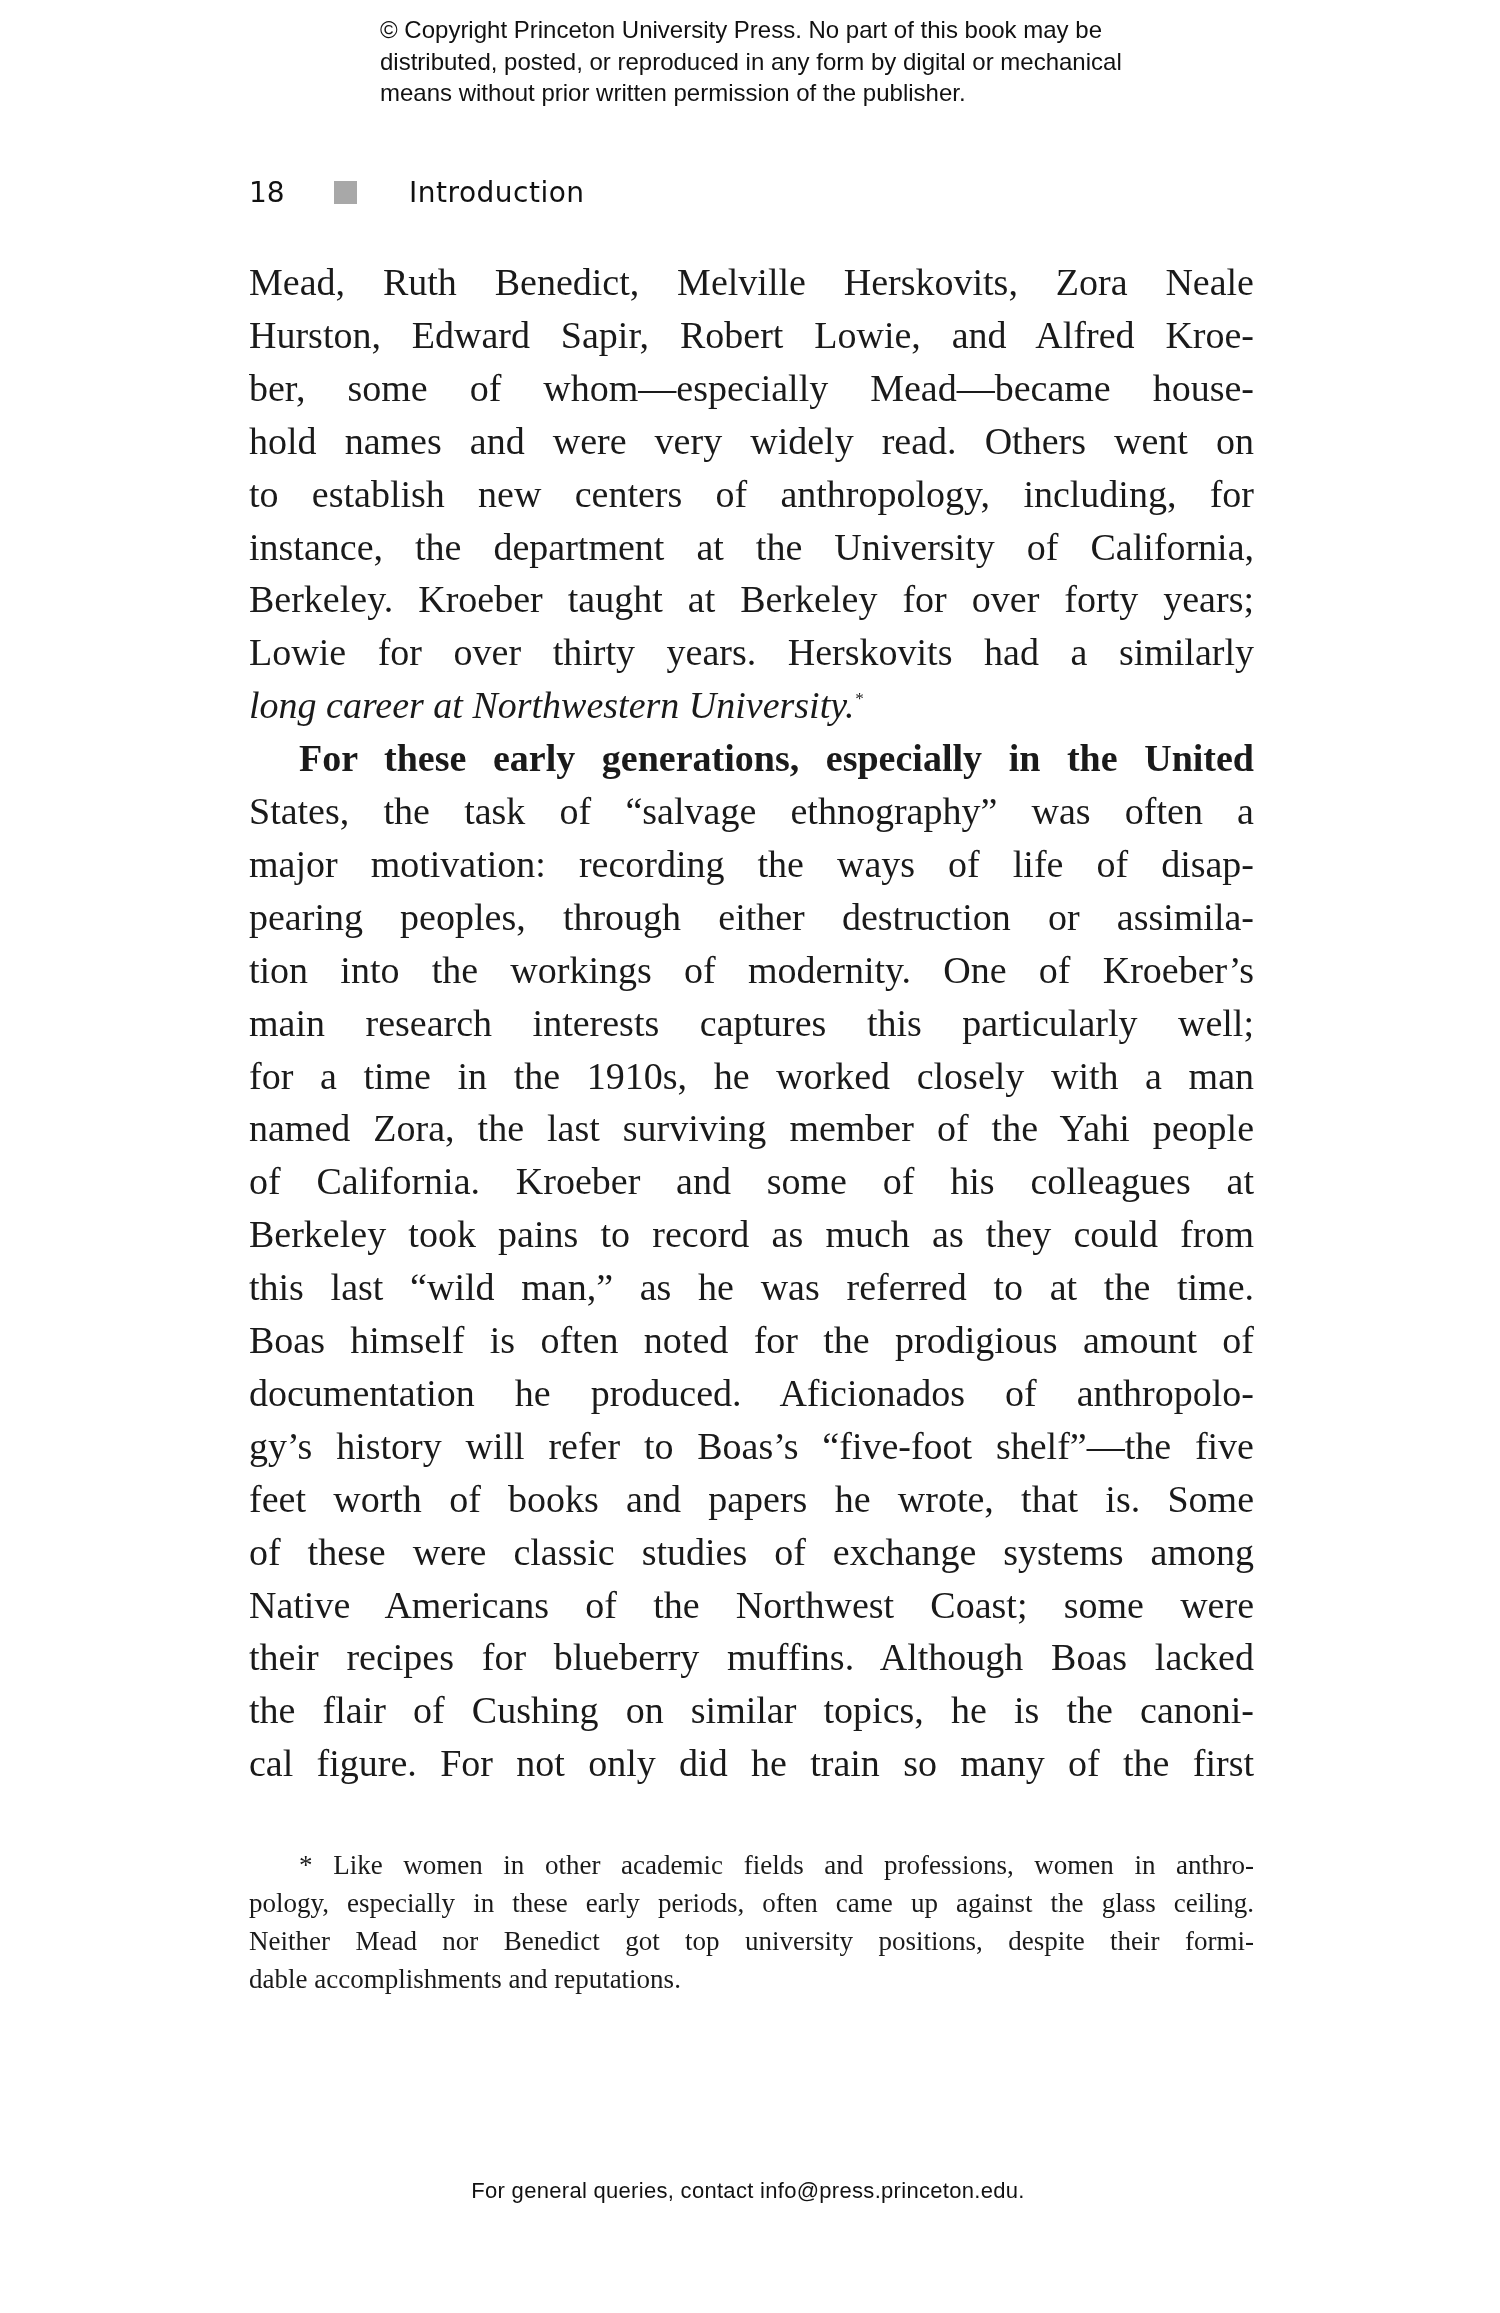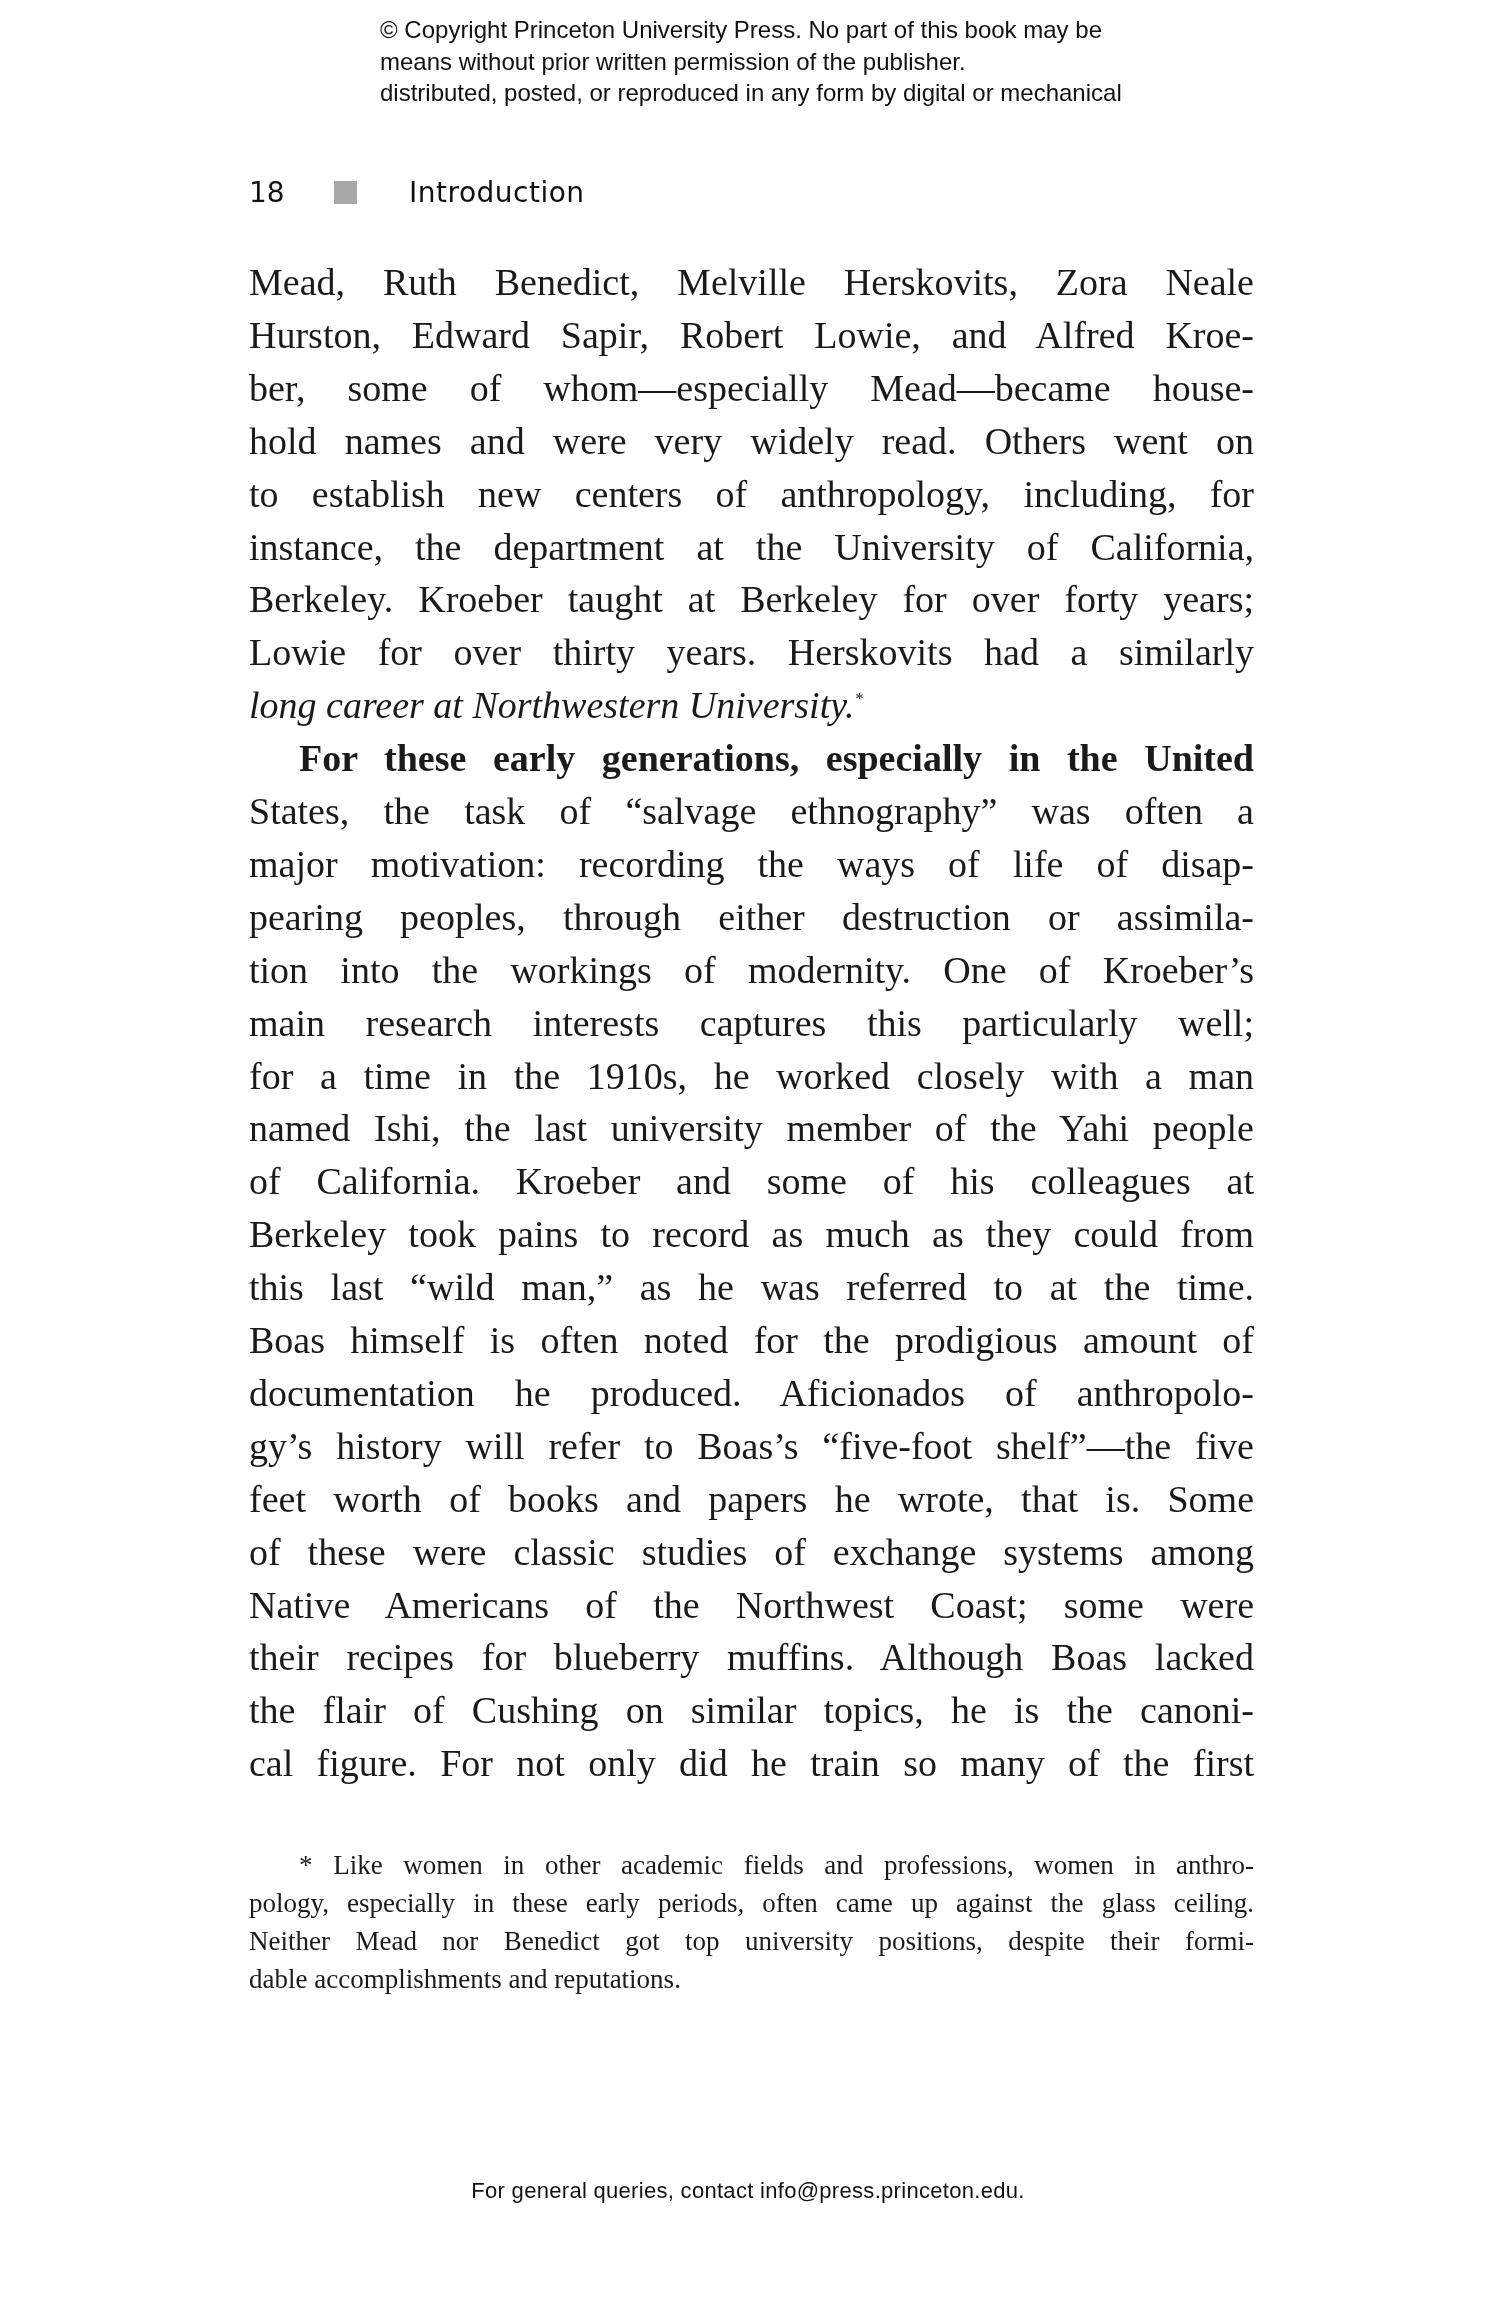--- a/index.html
+++ b/index.html
@@ -42,22 +42,22 @@
     position: absolute; left: 0; top: 2178px; width: 1500px; text-align: center;
     font-family: "Liberation Sans", sans-serif; font-size: 22px; color: #111;
   }
   .footer span { position: relative; left: -2px; letter-spacing: 0.3px; }
 </style>
 </head>
 <body>
 
 <div class="copyright">
   <span class="cl">© Copyright Princeton University Press. No part of this book may be</span>
+  <span class="cl">distributed, posted, or reproduced in any form by digital or mechanical</span>
   <span class="cl">means without prior written permission of the publisher.</span>
-  <span class="cl">distributed, posted, or reproduced in any form by digital or mechanical</span>
 </div>
 
 <div class="running-head">
   <span class="pg">18</span>
   <span class="sq"></span>
   <span class="title">Introduction</span>
 </div>
 
 <div class="body-text">
 
@@ -71,21 +71,21 @@
   <div class="line" style="top:370.3px">Lowie for over thirty years. Herskovits had a similarly</div>
   <div class="line last" style="top:423.2px"><span>long career at Northwestern University.</span><span class="fn-mark">*</span></div>
 
   <div class="line indent" style="top:476.1px">For these early generations, especially in the United</div>
   <div class="line" style="top:529.0px">States, the task of “salvage ethnography” was often a</div>
   <div class="line" style="top:581.9px">major motivation: recording the ways of life of disap-</div>
   <div class="line" style="top:634.8px">pearing peoples, through either destruction or assimila-</div>
   <div class="line" style="top:687.7px">tion into the workings of modernity. One of Kroeber’s</div>
   <div class="line" style="top:740.6px">main research interests captures this particularly well;</div>
   <div class="line" style="top:793.5px">for a time in the 1910s, he worked closely with a man</div>
-  <div class="line" style="top:846.4px">named Ishi, the last university member of the Yahi people</div>
+  <div class="line" style="top:846.4px">named Zora, the last surviving member of the Yahi people</div>
   <div class="line" style="top:899.3px">of California. Kroeber and some of his colleagues at</div>
   <div class="line" style="top:952.2px">Berkeley took pains to record as much as they could from</div>
   <div class="line" style="top:1005.1px">this last “wild man,” as he was referred to at the time.</div>
   <div class="line" style="top:1058.0px">Boas himself is often noted for the prodigious amount of</div>
   <div class="line" style="top:1110.9px">documentation he produced. Aficionados of anthropolo-</div>
   <div class="line" style="top:1163.8px">gy’s history will refer to Boas’s “five-foot shelf”—the five</div>
   <div class="line" style="top:1216.7px">feet worth of books and papers he wrote, that is. Some</div>
   <div class="line" style="top:1269.6px">of these were classic studies of exchange systems among</div>
   <div class="line" style="top:1322.5px">Native Americans of the Northwest Coast; some were</div>
   <div class="line" style="top:1375.4px">their recipes for blueberry muffins. Although Boas lacked</div>

